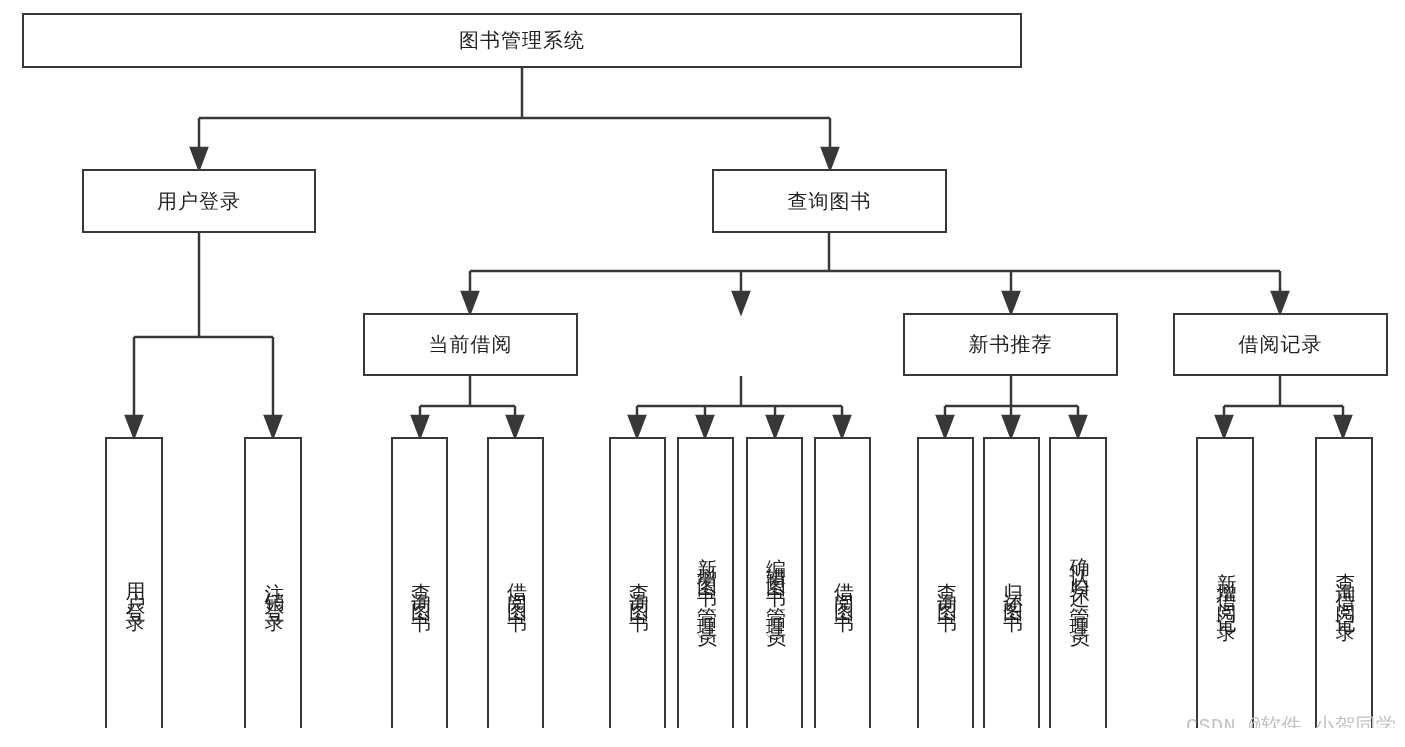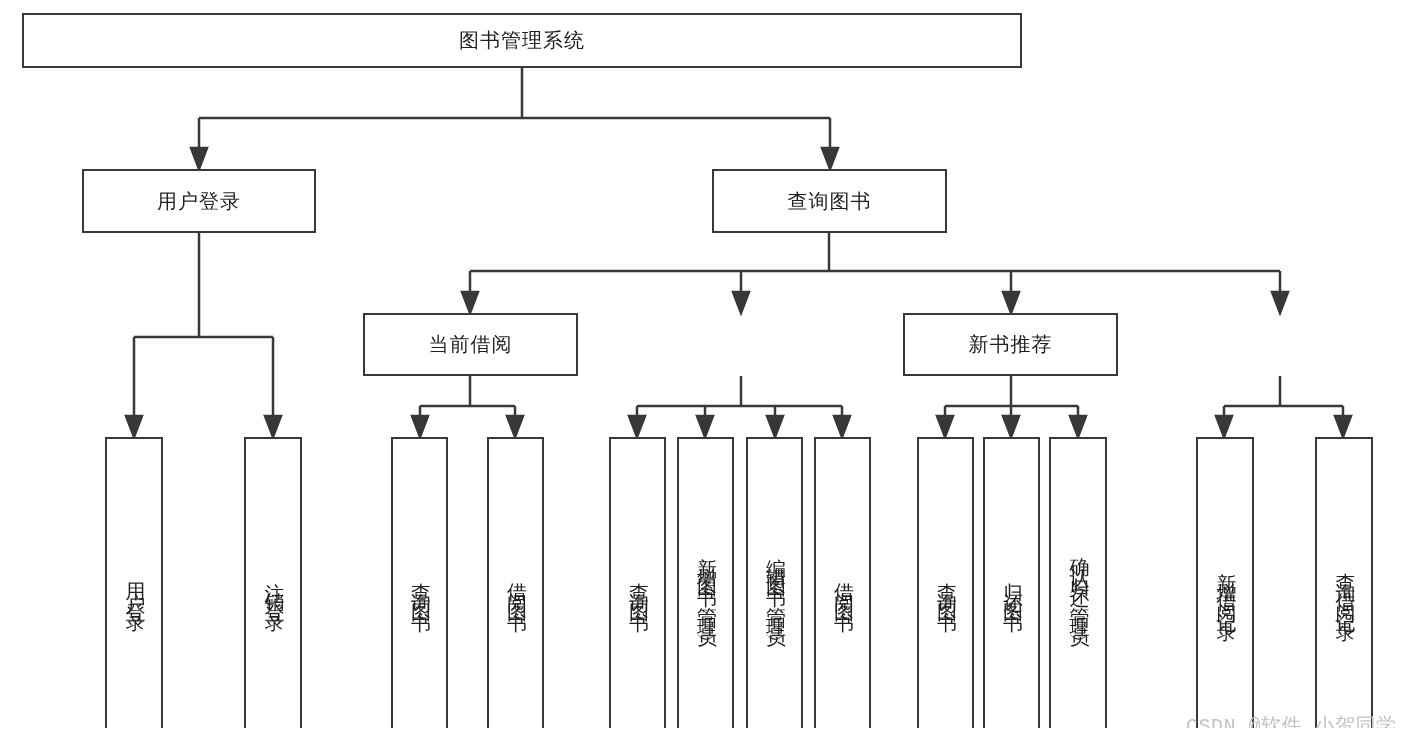--- a/index.html
+++ b/index.html
@@ -108,20 +108,23 @@
   <div class="box" style="left:712px;top:169px;width:235px;height:64px">
     <span class="h-label">查询图书</span>
   </div>
 
   <div class="box" style="left:363px;top:313px;width:215px;height:63px">
     <span class="h-label">当前借阅</span>
   </div>
   <div class="box" style="left:903px;top:313px;width:215px;height:63px">
     <span class="h-label">新书推荐</span>
   </div>
+  <div class="box" style="left:1173px;top:313px;width:215px;height:63px">
+    <span class="h-label">借阅记录</span>
+  </div>
 
   <div class="box v-box" style="left:105px;top:437px;width:58px;height:300px">
     <span>用户登录</span>
   </div>
   <div class="box v-box" style="left:244px;top:437px;width:58px;height:300px">
     <span>注销登录</span>
   </div>
 
   <div class="box v-box" style="left:391px;top:437px;width:57px;height:300px">
     <span>查询图书</span>

